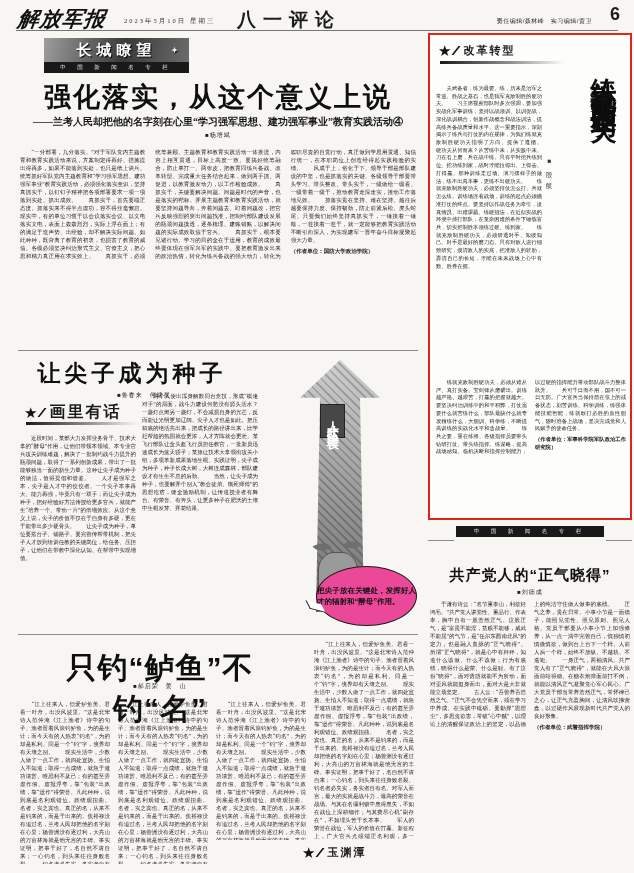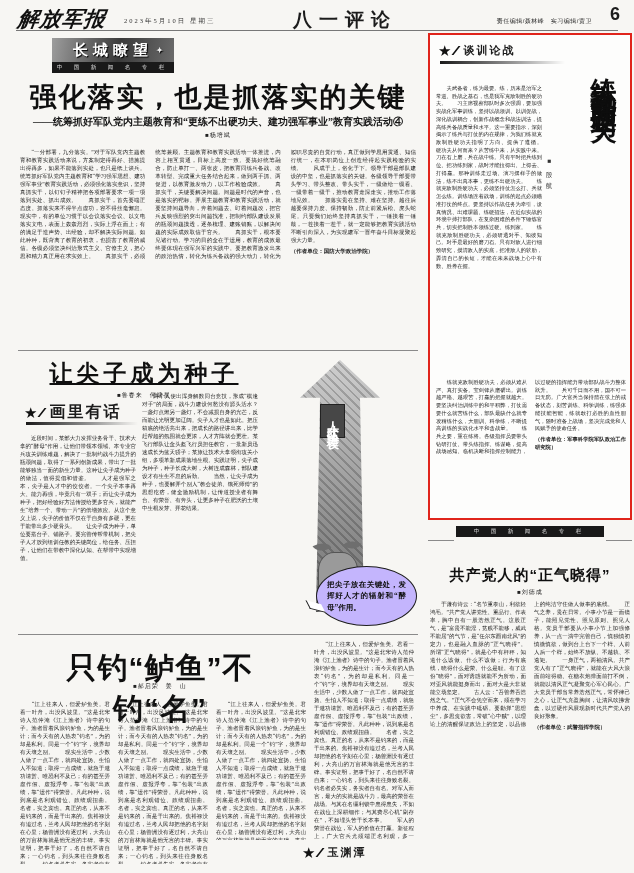--- a/index.html
+++ b/index.html
@@ -3,21 +3,21 @@
 <meta charset="utf-8">
 <style>
   * { margin:0; padding:0; box-sizing:border-box; }
   html,body { width:634px; height:873px; }
   body { background:#f7f6f3; font-family:"Liberation Serif", serif; color:#1c1c1c; position:relative; overflow:hidden; }
   .abs { position:absolute; }
 
   
   .masthead-logo { left:18px; top:5px; font-family:"DejaVu Serif", serif; font-style:italic; font-weight:bold; font-size:21px; transform:skewX(-8deg); letter-spacing:1px; color:#111; }
   .masthead-date { left:124px; top:17px; font-size:6.5px; letter-spacing:2px; color:#333; }
-  .page-section-title { left:237px; top:7px; width:160px; text-align:right; font-size:19px; font-weight:bold; letter-spacing:7px; font-family:"Liberation Sans", sans-serif; }
+  .page-section-title { left:237px; top:7px; width:160px; text-align:left; font-size:19px; font-weight:bold; letter-spacing:7px; font-family:"Liberation Sans", sans-serif; }
   .editors { right:42px; top:17px; font-size:6px; color:#222; letter-spacing:.5px; font-family:"Liberation Sans", sans-serif; }
   .page-number { right:14px; top:4px; font-size:18px; font-weight:bold; font-family:"Liberation Sans", sans-serif; }
   .header-rule { left:16px; top:30px; width:602px; border-top:1px solid #777; }
 
   
   .banner { text-align:center; color:#fff; font-family:"Liberation Sans", sans-serif; }
   .banner .main { display:block; height:24px; line-height:24px; font-size:15px; font-weight:bold; letter-spacing:5px;
      background:linear-gradient(100deg,#9d9d9d,#3a3a3a 55%,#6b6b6b); text-shadow:1px 1px 1px #000; position:relative; overflow:hidden;}
   .banner .main::before { content:"✦"; position:absolute; right:6px; top:1px; font-size:8px; color:#eee; }
   .banner .sub { display:block; height:11px; line-height:11px; font-size:5.5px; letter-spacing:5px; background:#191919; color:#e5e5e5; }
@@ -51,53 +51,53 @@
   .arrow { position:absolute; left:28px; top:4px; width:100px; height:252px;
     background:linear-gradient(180deg,#cfcfcf,#8b8b8b 70%,#6f6f6f),repeating-linear-gradient(45deg,rgba(60,60,60,.25) 0 2px,transparent 2px 6px);
     background-blend-mode:multiply;
     clip-path:polygon(50% 0%, 90% 15%, 70% 15%, 74% 100%, 26% 100%, 30% 15%, 10% 15%); }
   .arrow-label { position:absolute; left:58px; top:48px; writing-mode:vertical-rl; background:#474747; color:#fff;
      font-family:"Liberation Sans", sans-serif; font-weight:bold; font-size:12px; letter-spacing:3px; padding:7px 3px; border:1px solid #222; }
   .sprout-hand { position:absolute; left:56px; top:196px; width:40px; height:46px; background:#9a9a9a; border-radius:40% 40% 30% 30%; border:1px solid #555; }
   .leaf { position:absolute; width:16px; height:10px; background:#6e6e6e; border-radius:0 100% 0 100%; }
   .leaf.l { left:52px; top:186px; transform:rotate(-28deg); }
   .leaf.r { left:82px; top:184px; transform:rotate(24deg) scaleX(-1); }
-  .bubble { position:absolute; left:54px; top:210px; width:101px; height:60px; background:#c4b5fd; border:1.5px solid #1d1d1d; border-radius:50%;
-     display:flex; align-items:center; justify-content:center; padding:6px 10px; }
+  .bubble { position:absolute; left:54px; top:210px; width:101px; height:60px; background:#ec4899; border:1.5px solid #1d1d1d; border-radius:50%;
+     display:flex; align-items:center; justify-content:center; padding:6px 0; }
   .bubble::before { content:""; position:absolute; left:-8px; bottom:14px; width:12px; height:8px; background:#fff;
      border-left:1.5px solid #1d1d1d; border-bottom:1.5px solid #1d1d1d; transform:skewX(40deg) rotate(18deg); }
   .bubble-text { font-size:7.5px; font-weight:bold; line-height:1.5; text-align:justify; color:#111; }
 </style>
 </head>
 <body>
 
 <div class="abs masthead-logo">解放军报</div>
 <div class="abs masthead-date">2023年5月10日  星期三</div>
 <div class="abs page-section-title">八一评论</div>
 <div class="abs editors">责任编辑/聂林峰　实习编辑/贾卫</div>
 <div class="abs page-number">6</div>
 <div class="abs header-rule"></div>
 
-<div class="abs banner" style="left:52px;top:38px;width:122px;">
+<div class="abs banner" style="left:44px;top:38px;width:145px;">
   <span class="main">长城瞭望</span>
   <span class="sub">中 国 新 闻 名 专 栏</span>
 </div>
 
-<div class="abs headline" style="left:18px;top:79px;width:400px;font-size:27px;letter-spacing:2px;">强化落实，也是抓落实的关键</div>
-<div class="abs subtitle" style="left:18px;top:115px;width:400px;font-size:10px;">——统筹抓好军队党内主题教育和“更练不出硬功夫、建功强军事业”教育实践活动④</div>
+<div class="abs headline" style="left:18px;top:79px;width:400px;font-size:27px;letter-spacing:2px;">强化落实，从这个意义上说</div>
+<div class="abs subtitle" style="left:18px;top:115px;width:400px;font-size:10px;">——兰考人民却把他的名字刻在心里“学习强军思想、建功强军事业”教育实践活动④</div>
 <div class="abs byline" style="left:18px;top:131px;width:400px;">■杨培斌</div>
 
 <div class="abs smalltext cols3" style="left:20px;top:148px;width:396px;height:198px;">
   <span>　　“一分部署，九分落实。”对于军队党内主题教育和教育实践活动来说，方案制定得再好、措施提出得再多，如果不能落到实处，也只是纸上谈兵。统筹抓好军队党内主题教育和“学习强军思想、建功强军事业”教育实践活动，必须强化落实意识，坚持真抓实干，以钉钉子精神把各项部署要求一项一项落到实处、抓出成效。　　真抓实干，首先要端正态度。抓落实来不得半点虚功，容不得丝毫懈怠。现实中，有的单位习惯于以会议落实会议、以文电落实文电，表面上轰轰烈烈，实际上浮在面上；有的满足于造声势、出经验，却不解决实际问题。如此种种，既背离了教育的初衷，也损害了教育的威信。各级必须坚决纠治形式主义、官僚主义，把心思和精力真正用在求实效上。　　真抓实干，必须统筹兼顾。主题教育和教育实践活动一体推进，内容上相互贯通，目标上高度一致。要搞好统筹融合，防止单打一、两张皮，把教育同练兵备战、改革转型、完成重大任务结合起来，做到两手抓、两促进，以教育激发动力，以工作检验成效。　　真抓实干，关键要解决问题。问题是时代的声音，也是落实的靶标。开展主题教育和教育实践活动，就要坚持问题导向，奔着问题去、盯着问题改，把官兵反映强烈的突出问题找准，把制约部队建设发展的瓶颈问题摸透，逐条梳理、建账销账，以解决问题的实际成效取信于官兵。　　真抓实干，根本要见诸行动。学习的目的全在于运用，教育的成效最终要体现在强军兴军的实践中。要把教育激发出来的政治热情，转化为练兵备战的强大动力，转化为履职尽责的自觉行动，真正做到学思用贯通、知信行统一，在本职岗位上创造经得起实践检验的实绩。　　风成于上，俗化于下。领导干部是部队建设的中坚，也是抓落实的关键。各级领导干部要带头学习、带头整改、带头实干，一级做给一级看、一级带着一级干，推动教育走深走实，推动工作落地见效。　　抓落实贵在坚持、难在坚持。越往后越要保持力度、保持韧劲，防止前紧后松、虎头蛇尾。只要我们始终坚持真抓实干，一锤接着一锤敲，一茬接着一茬干，就一定能够把教育实践活动不断引向深入，为实现建军一百年奋斗目标凝聚起强大力量。</span>
   <span class="credit">（作者单位：国防大学政治学院）</span>
 </div>
 
 <div class="abs rule" style="left:18px;top:350px;width:400px;"></div>
 
-<div class="abs headline" style="left:26px;top:358px;width:236px;font-size:23px;letter-spacing:4px;text-decoration:underline;">让尖子成为种子</div>
+<div class="abs headline" style="left:14px;top:358px;width:236px;font-size:23px;letter-spacing:4px;">让尖子成为种子</div>
 <div class="abs byline" style="left:26px;top:391px;width:236px;">■鲁春来　何建星</div>
 
 <div class="abs badge" style="left:24px;top:402px;width:118px;">
   <span class="b-star">★</span>
   <span class="b-swoosh"></span>
   <span class="b-label">画里有话</span>
   <span class="b-bar" style="width:112px;"></span>
 </div>
 
 <div class="abs smalltext" style="left:20px;top:434px;width:116px;height:196px;">　　近段时间，某部大力发挥业务骨干、技术大拿的“酵母”作用，让他们带领本领域、本专业官兵攻关训练难题，解决了一批制约战斗力提升的瓶颈问题，取得了一系列创新成果，带出了一批能够独当一面的新生力量。这种让尖子成为种子的做法，值得提倡和借鉴。　　人才是强军之本，尖子是人才中的佼佼者。一个尖子本事再大、能力再强，毕竟只有一双手；而让尖子成为种子，把好经验好方法传授给更多官兵，就能产生“培养一个、带动一片”的倍增效应。从这个意义上说，尖子的价值不仅在于自身有多硬，更在于能带出多少硬骨头。　　让尖子成为种子，单位要搭台子、铺路子。要完善传帮带机制，把尖子人才放到组训任教的关键岗位，给任务、压担子，让他们在带教中深化认知、在帮带中实现增值。</div>
@@ -127,21 +127,21 @@
 <div class="abs badge" style="left:302px;top:845px;">
   <span class="b-star">★</span>
   <span class="b-swoosh"></span>
   <span class="b-label" style="font-size:11px;">玉渊潭</span>
 </div>
 
 <div class="abs red-box">
   <div class="abs badge" style="left:8px;top:8px;">
     <span class="b-star">★</span>
     <span class="b-swoosh"></span>
-    <span class="b-label" style="font-size:11px;">谈训论战</span>
+    <span class="b-label" style="font-size:11px;">改革转型</span>
     <span class="b-bar" style="width:125px;top:18px;"></span>
   </div>
 
   <div class="abs smalltext" style="left:6px;top:50px;width:106px;height:288px;font-size:5.3px;">　　夫武备者，练为最要。练，历来是治军之常道、胜战之基石，也是我军克敌制胜的硬功夫。　　习主席视察部队时多次强调，要加强实战化军事训练，坚持以战领训、以训促战，深化战训耦合，创新作战概念和战法训法，提高练兵备战质量和水平。这一重要指示，深刻揭示了练兵与打仗的内在规律，为我们练就克敌制胜硬功夫指明了方向、提供了遵循。　　硬功夫从何而来？从苦练中来，从实践中来。刀在石上磨，兵在战中练。只有平时把兵练到位、把功练到家，战时才能拉得出、上得去、打得赢。那种训练走过场、演习摆样子的做法，练不出真本事，更练不出硬功夫。　　练就克敌制胜硬功夫，必须坚持仗怎么打、兵就怎么练。训练场连着战场，训练的起点必须瞄准打仗的终点。要坚持以作战任务为牵引，设真情况、出难课题、练硬招法，在近似实战的环境中摔打部队，在复杂困难的条件下锤炼官兵，切实把制胜本领练过硬、练到家。　　练就克敌制胜硬功夫，必须研透对手、知彼知己。对手是最好的磨刀石。只有对敌人进行细致研究，摸清敌人的实底，把准敌人的软肋，弄清自己的长短，才能在未来战场上心中有数、胜券在握。</div>
 
   <div class="abs v-byline" style="left:114px;top:122px;">■殷　航</div>
 
   <div class="abs v-title" style="right:8px;top:22px;">练就克敌制胜硬功夫</div>
 
   <div class="abs smalltext cols2" style="left:6px;top:344px;width:190px;height:134px;font-size:5.3px;">

